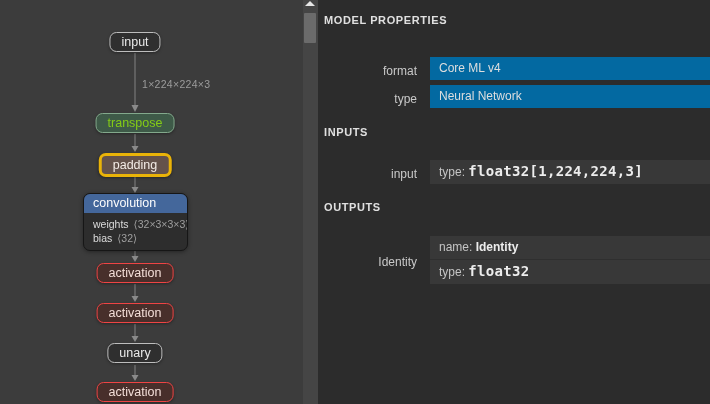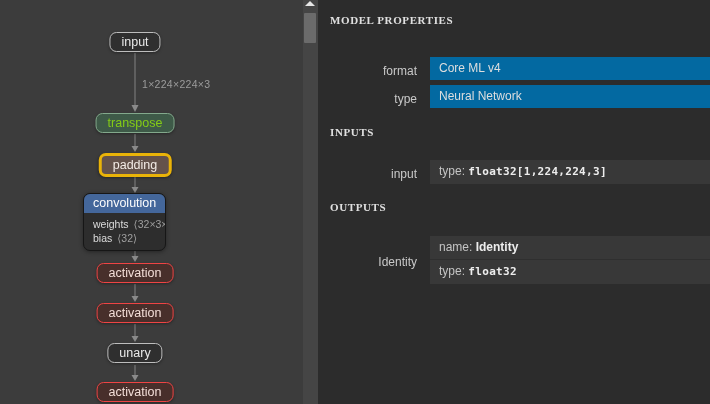--- a/index.html
+++ b/index.html
@@ -13,52 +13,52 @@
   .edge-label { position:absolute; left:142px; top:78px; font-size:10.5px; color:#9c9c9c; letter-spacing:0.3px; }
 
   .node { position:absolute; left:135px; transform:translateX(-50%); border-radius:7px;
           padding:2px 11px; font-size:12.5px; white-space:nowrap;
           box-shadow:0 1px 3px rgba(0,0,0,0.35); cursor:default; }
   .node-plain { background:#2f2f2f; border:1px solid #bdbdbd; color:#e9e9e9; }
   .node-green { background:#3e5a48; border:1px solid #83a98c; color:#84cc16; }
   .node-brown { background:#64524b; border:3px solid #eab308; color:#f3ebe6; }
   .node-red   { background:#482f2b; border:1px solid #ef4444; color:#f3ded8; }
 
-  .node-conv { position:absolute; left:83px; width:83px; background:#2d2d2d;
+  .node-conv { position:absolute; left:83px; width:105px; background:#2d2d2d;
                border:1px solid #161616; border-radius:7px; overflow:hidden;
                box-shadow:0 1px 4px rgba(0,0,0,0.4); }
   .conv-header { background:#44679b; color:#fdfdfd; font-size:12.5px; padding:2px 9px 3px; }
   .conv-body { padding:4px 9px 5px; }
   .conv-attr { font-size:10.5px; line-height:14px; color:#9f9f9f; }
   .conv-attr b { color:#dcdcdc; font-weight:normal; margin-right:5px; }
 
   
   .vscroll { position:absolute; top:0; right:0; width:15px; height:404px; background:#454545; }
   .vscroll-up { position:absolute; top:1px; left:2px; width:0; height:0;
                 border-left:5px solid transparent; border-right:5px solid transparent;
                 border-bottom:5px solid #e6e6e6; }
   .vscroll-thumb { position:absolute; top:13px; left:1px; width:12px; height:30px;
                    background:#6b6b6b; border-radius:1px; }
 
   
   .side-panel { flex:1; background:#2c2c2c; padding-top:14px; overflow:hidden; }
-  .section-title { margin-left:12px; font-size:11px; line-height:13px; font-weight:bold;
-                   color:#e0e0e0; letter-spacing:0.6px;font-family:Liberation Serif, serif; }
+  .section-title { margin-left:6px; font-size:11px; line-height:13px; font-weight:bold;
+                   color:#e0e0e0; letter-spacing:0.6px; }
   .prop-row { display:flex; align-items:center; }
   .prop-label { width:112px; flex-shrink:0; text-align:right; color:#c9c9c9;
                 font-size:12px; padding-right:13px; padding-top:4px; }
   .prop-value { flex:1; background:#0369a1; color:#dedede; font-size:12px;
                 padding:4px 9px 5px; line-height:14px; }
   .value-group { flex:1; background:#383838; }
   .kv { padding:4px 9px 5px; font-size:12px; line-height:14px; }
   .kv + .kv { border-top:1px solid #2f2f2f; }
   .kv .k { color:#c4c4c4; }
   .kv .v-bold { font-weight:bold; color:#ededed; }
   .kv .v-mono { font-family:"DejaVu Sans Mono", monospace; font-weight:bold;
-                font-size:11px; color:#ededed; letter-spacing:0.3px; }
+                font-size:14px; color:#ededed; letter-spacing:0.3px; }
 
   .mt-model-row1 { margin-top:30px; }
   .mt-small { margin-top:5px; }
   .mt-inputs-title { margin-top:18px; }
   .mt-inputs-group { margin-top:21px; }
   .mt-outputs-title { margin-top:17px; }
   .mt-outputs-group { margin-top:22px; }
 </style>
 </head>
 <body>

